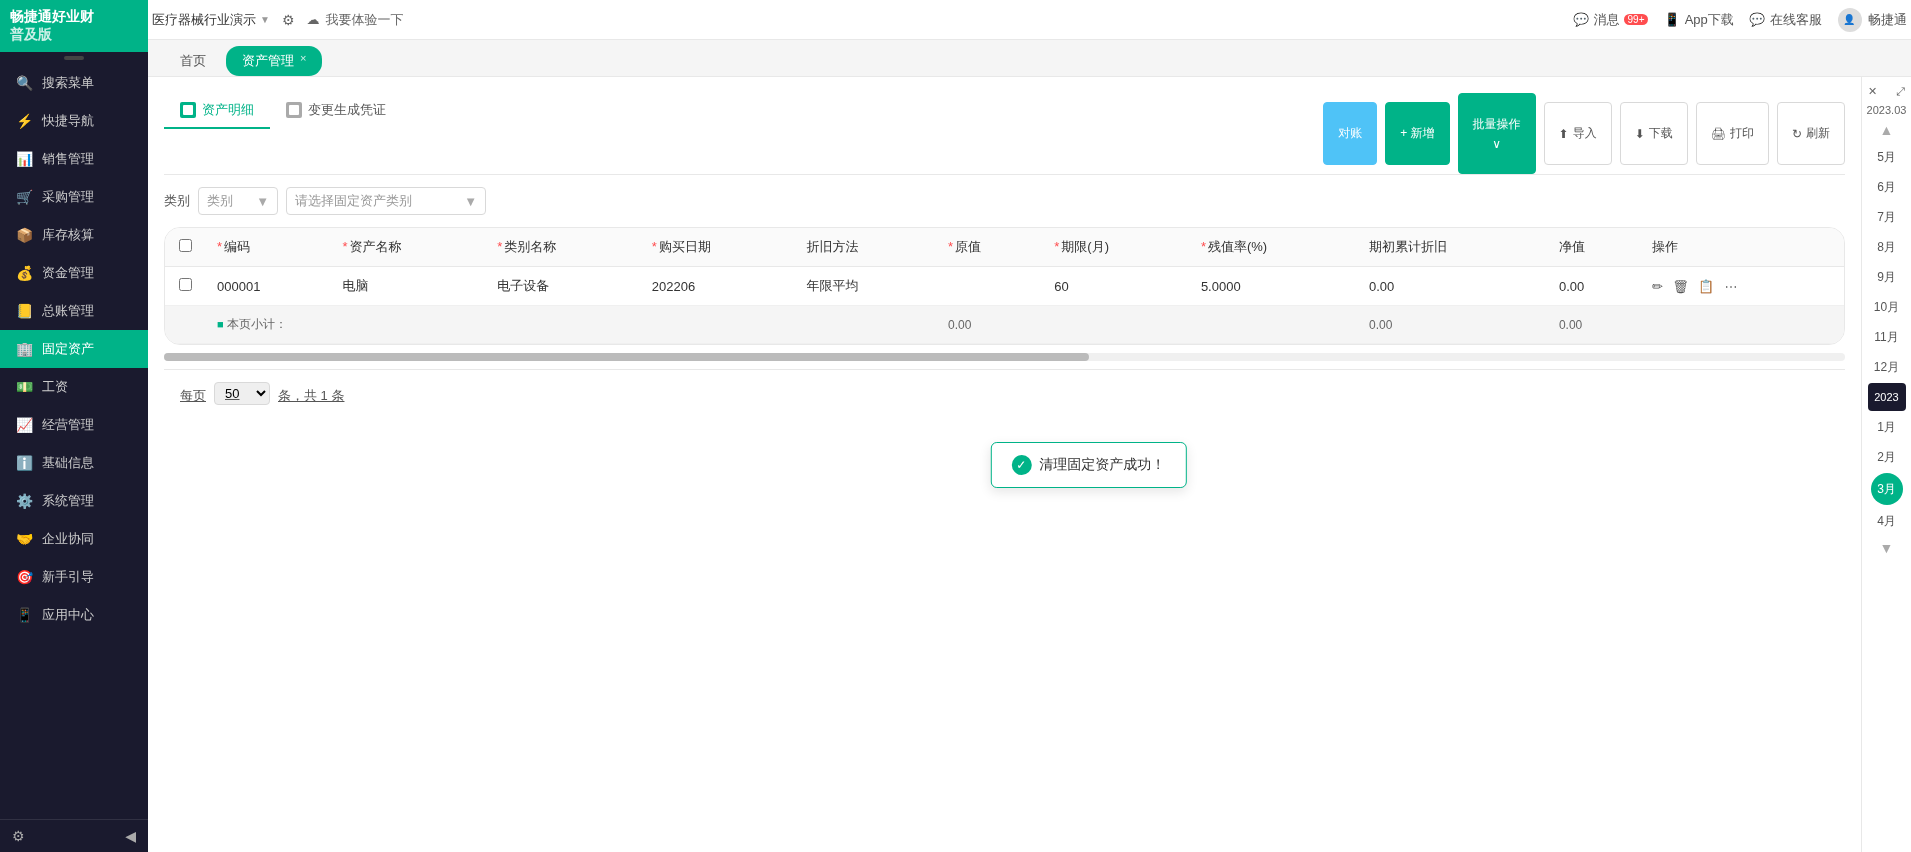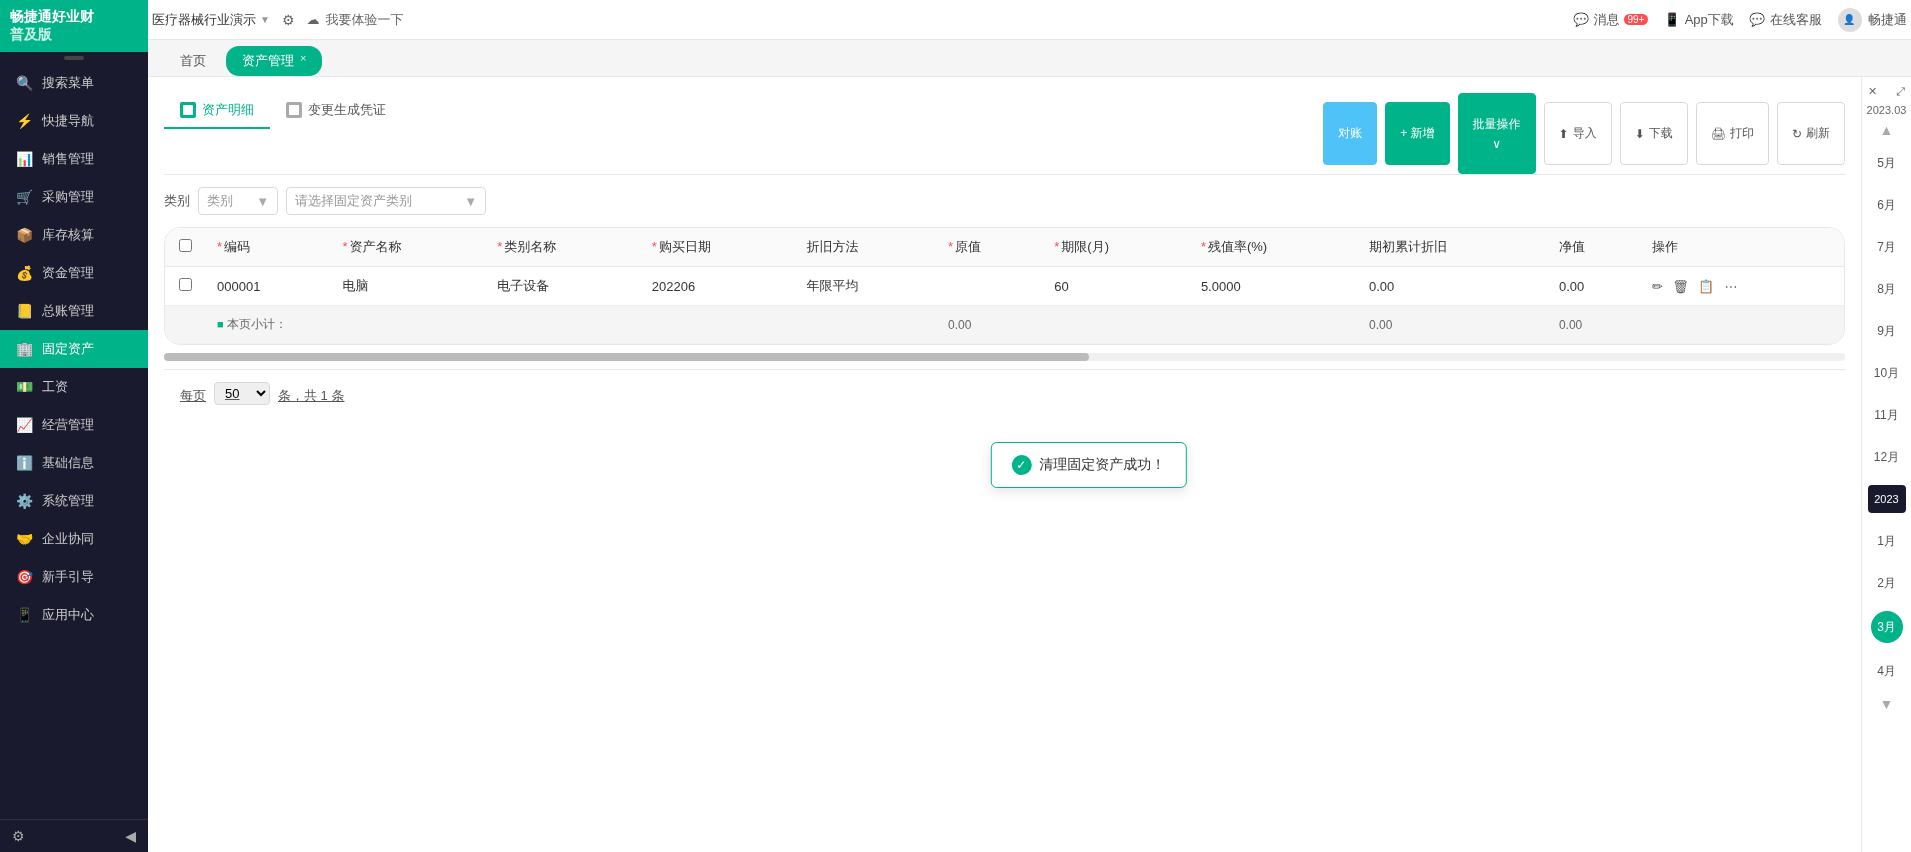--- a/index.html
+++ b/index.html
@@ -330,21 +330,21 @@
     .calendar-month {
       width: 36px;
       height: 28px;
       display: flex;
       align-items: center;
       justify-content: center;
       border-radius: 4px;
       cursor: pointer;
       color: #555;
       font-size: 12px;
-      margin: 7px auto;
+      margin: 1px auto;
     }
     .calendar-month.active {
       background: #00b388;
       color: white;
       border-radius: 50%;
       width: 32px;
       height: 32px;
     }
     .calendar-month.year-label {
       background: #1a1a2e;

